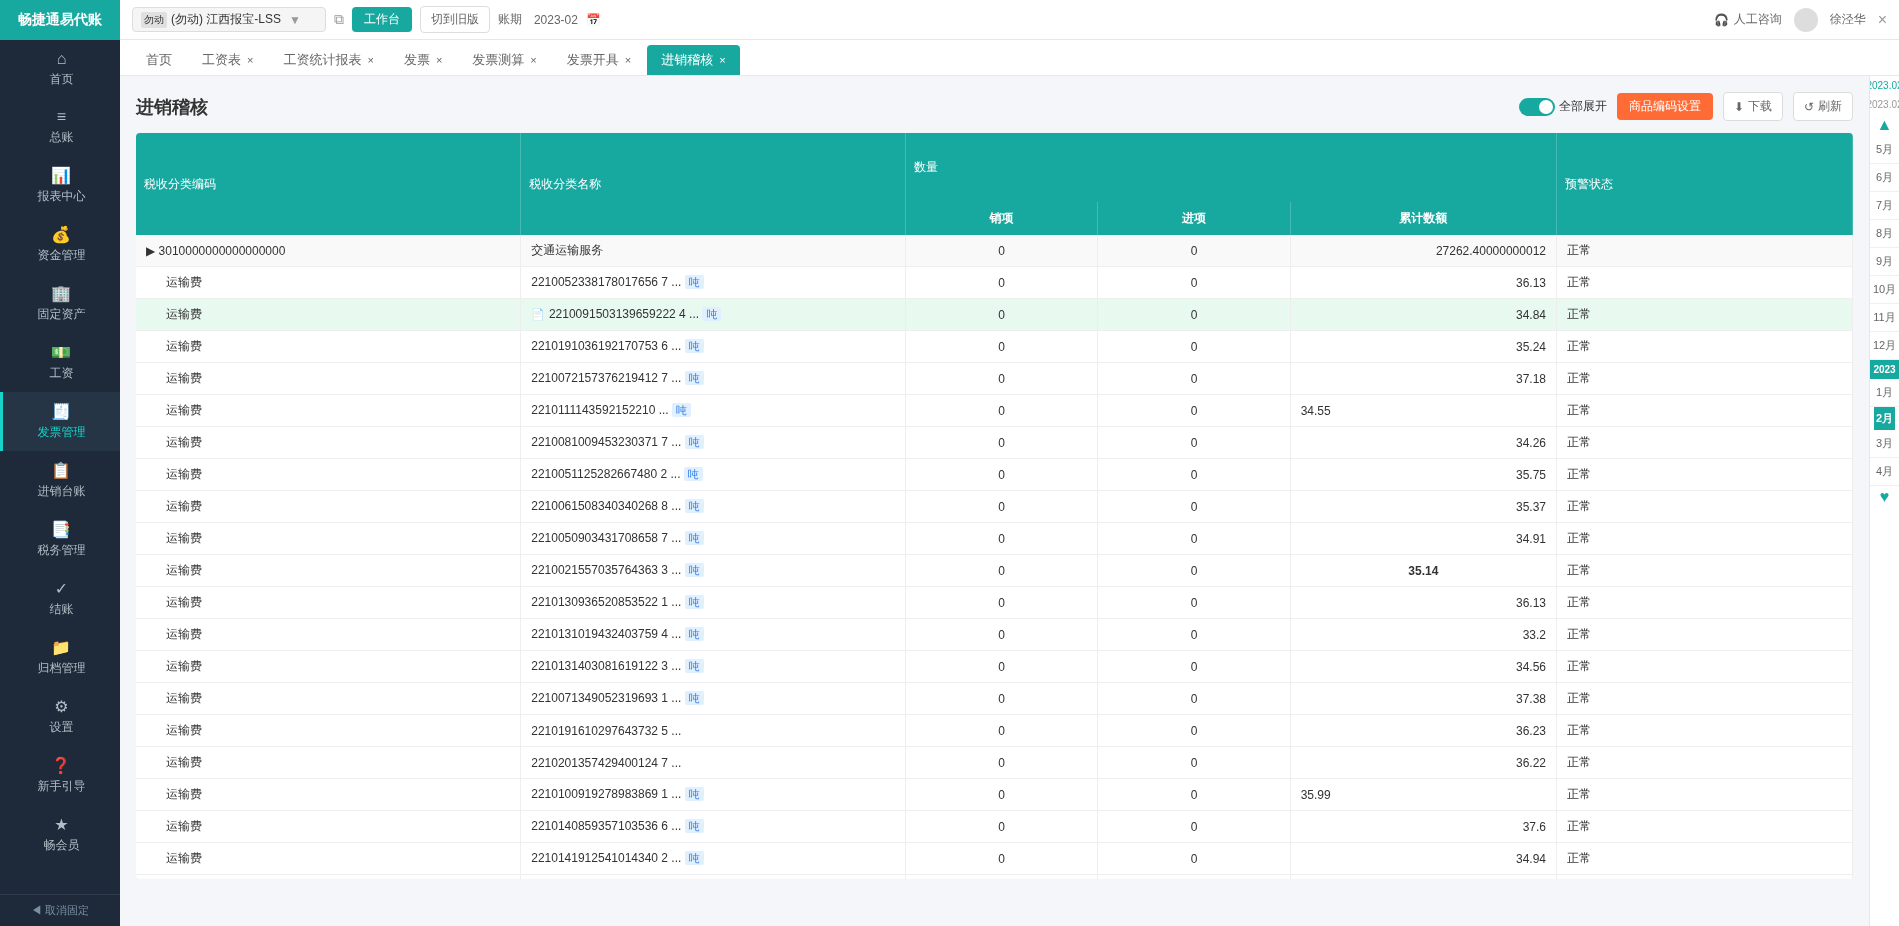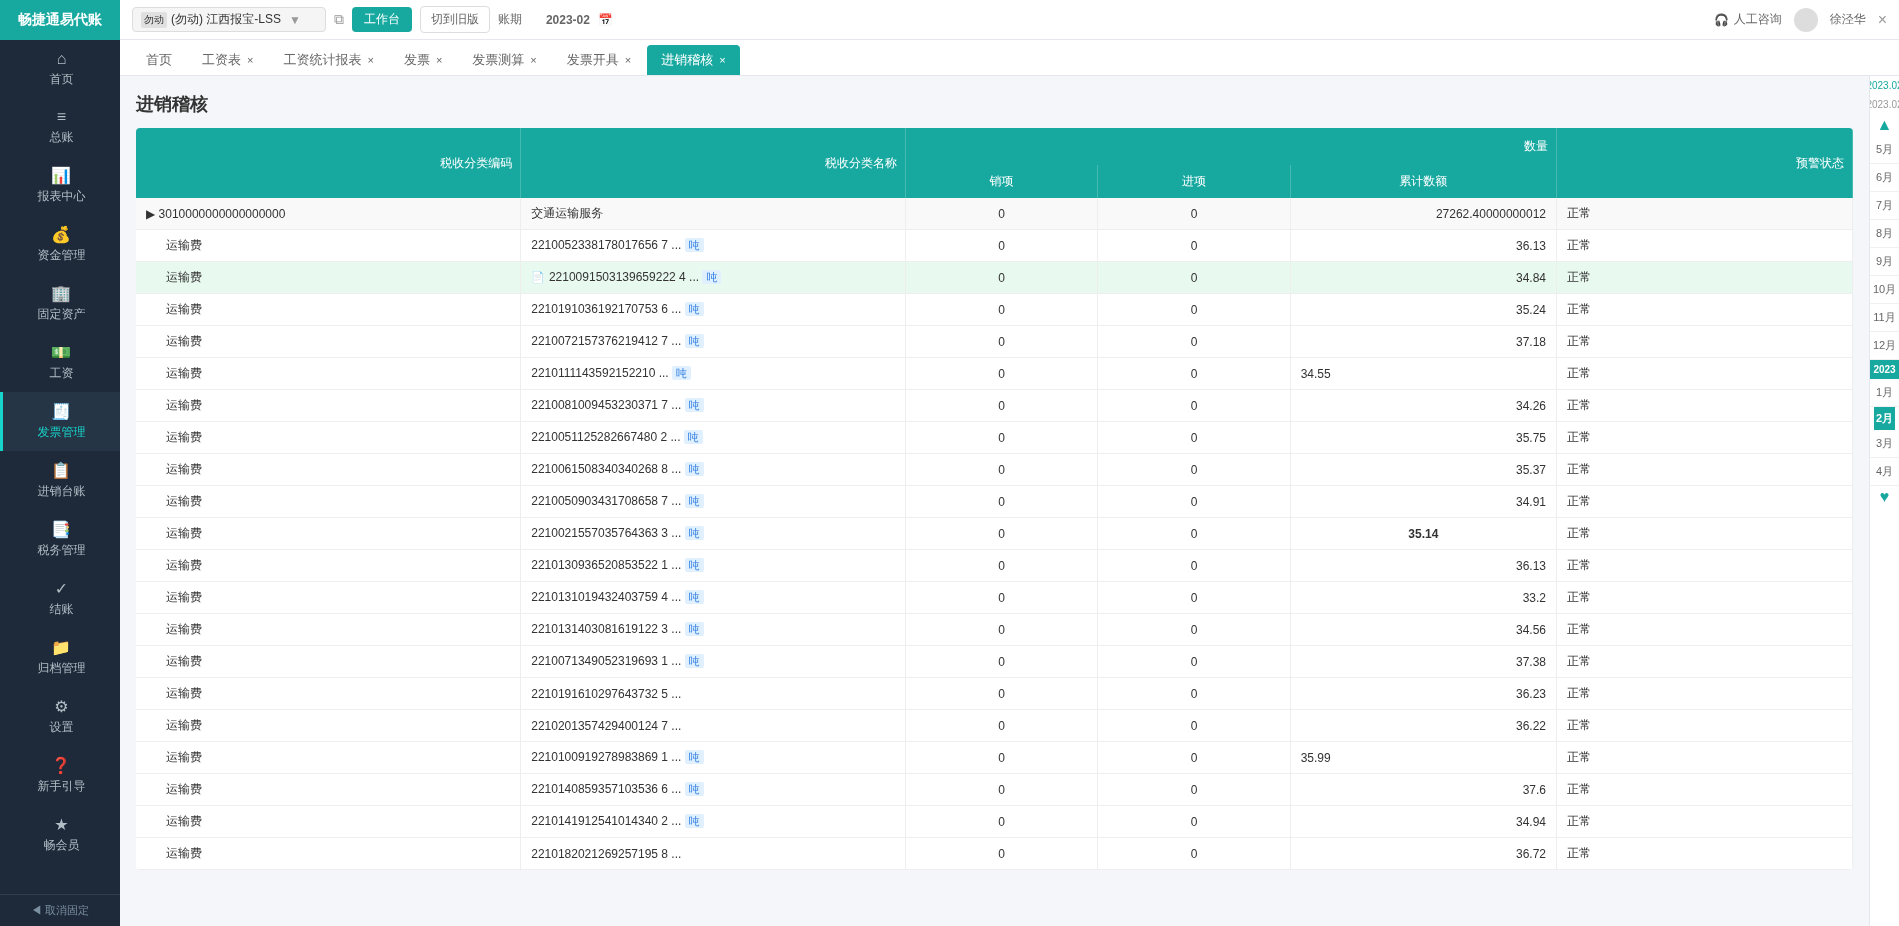--- a/index.html
+++ b/index.html
@@ -252,33 +252,33 @@
     table {
       width: 100%;
       border-collapse: collapse;
       font-size: 12px;
     }
     thead tr:first-child {
       background: #17a9a0;
       color: white;
     }
     thead tr:first-child th {
-      padding: 10px 8px;
-      text-align: right;
+      padding: 26px 8px;
+      text-align: left;
       font-weight: normal;
       border-right: 1px solid rgba(255,255,255,0.2);
     }
     thead tr:nth-child(2) {
       background: #17a9a0;
       color: white;
     }
     thead tr:nth-child(2) th {
       padding: 8px;
       text-align: center;
-      font-weight: normal;
+      font-weight: bold;
       border-right: 1px solid rgba(255,255,255,0.2);
     }
     tbody tr {
       border-bottom: 1px solid #eee;
     }
     tbody tr.highlighted { background: #e8f9f0; }
     tbody td {
       padding: 7px 10px;
       color: #333;
       border-right: 1px solid #eee;
@@ -383,21 +383,21 @@
     <div class="company-select">
       <span style="font-size:10px;background:#e0e0e0;padding:1px 3px;border-radius:2px;">勿动</span>
       <span>(勿动) 江西报宝-LSS</span>
       <span class="arrow">▼</span>
     </div>
     <span style="color:#999;font-size:14px;">⧉</span>
     <button class="btn-workbench">工作台</button>
     <button class="btn-switch">切到旧版</button>
     <span class="period-info">
       <span>账期</span>
-      <span style="margin-left:20px;font-weight:bold;">2023-02</span>
+      <span style="margin-left:8px;font-weight:normal;">2023-02</span>
       <span style="margin-left:4px;">📅</span>
     </span>
     <div class="top-bar-right">
       <span style="display:flex;align-items:center;gap:4px;">
         <span>🎧</span>
         <span>人工咨询</span>
       </span>
       <span style="width:24px;height:24px;background:#ddd;border-radius:50%;display:inline-block;"></span>
       <span>徐泾华</span>
       <span class="close-btn">×</span>
@@ -432,20 +432,35 @@
       <span>进销稽核</span>
       <span class="close">×</span>
     </div>
   </div>
 
   <div class="content-area">
     <div class="page-content">
 
       <div class="page-header">
         <h2 class="page-title">进销稽核</h2>
+        <div class="header-actions">
+          <div class="toggle-expand">
+            <div class="toggle-switch"></div>
+            <span>全部展开</span>
+          </div>
+          <button class="btn-goods-setting">商品编码设置</button>
+          <button class="btn-download">
+            <span>⬇</span>
+            <span>下载</span>
+          </button>
+          <button class="btn-refresh">
+            <span>↺</span>
+            <span>刷新</span>
+          </button>
+        </div>
       </div>
 
       <div class="table-wrapper">
         <table>
           <thead>
             <tr>
               <th rowspan="2" style="width:260px;">税收分类编码</th>
               <th rowspan="2" style="width:260px;">税收分类名称</th>
               <th colspan="3">数量</th>
               <th rowspan="2" style="width:200px;">预警状态</th>

